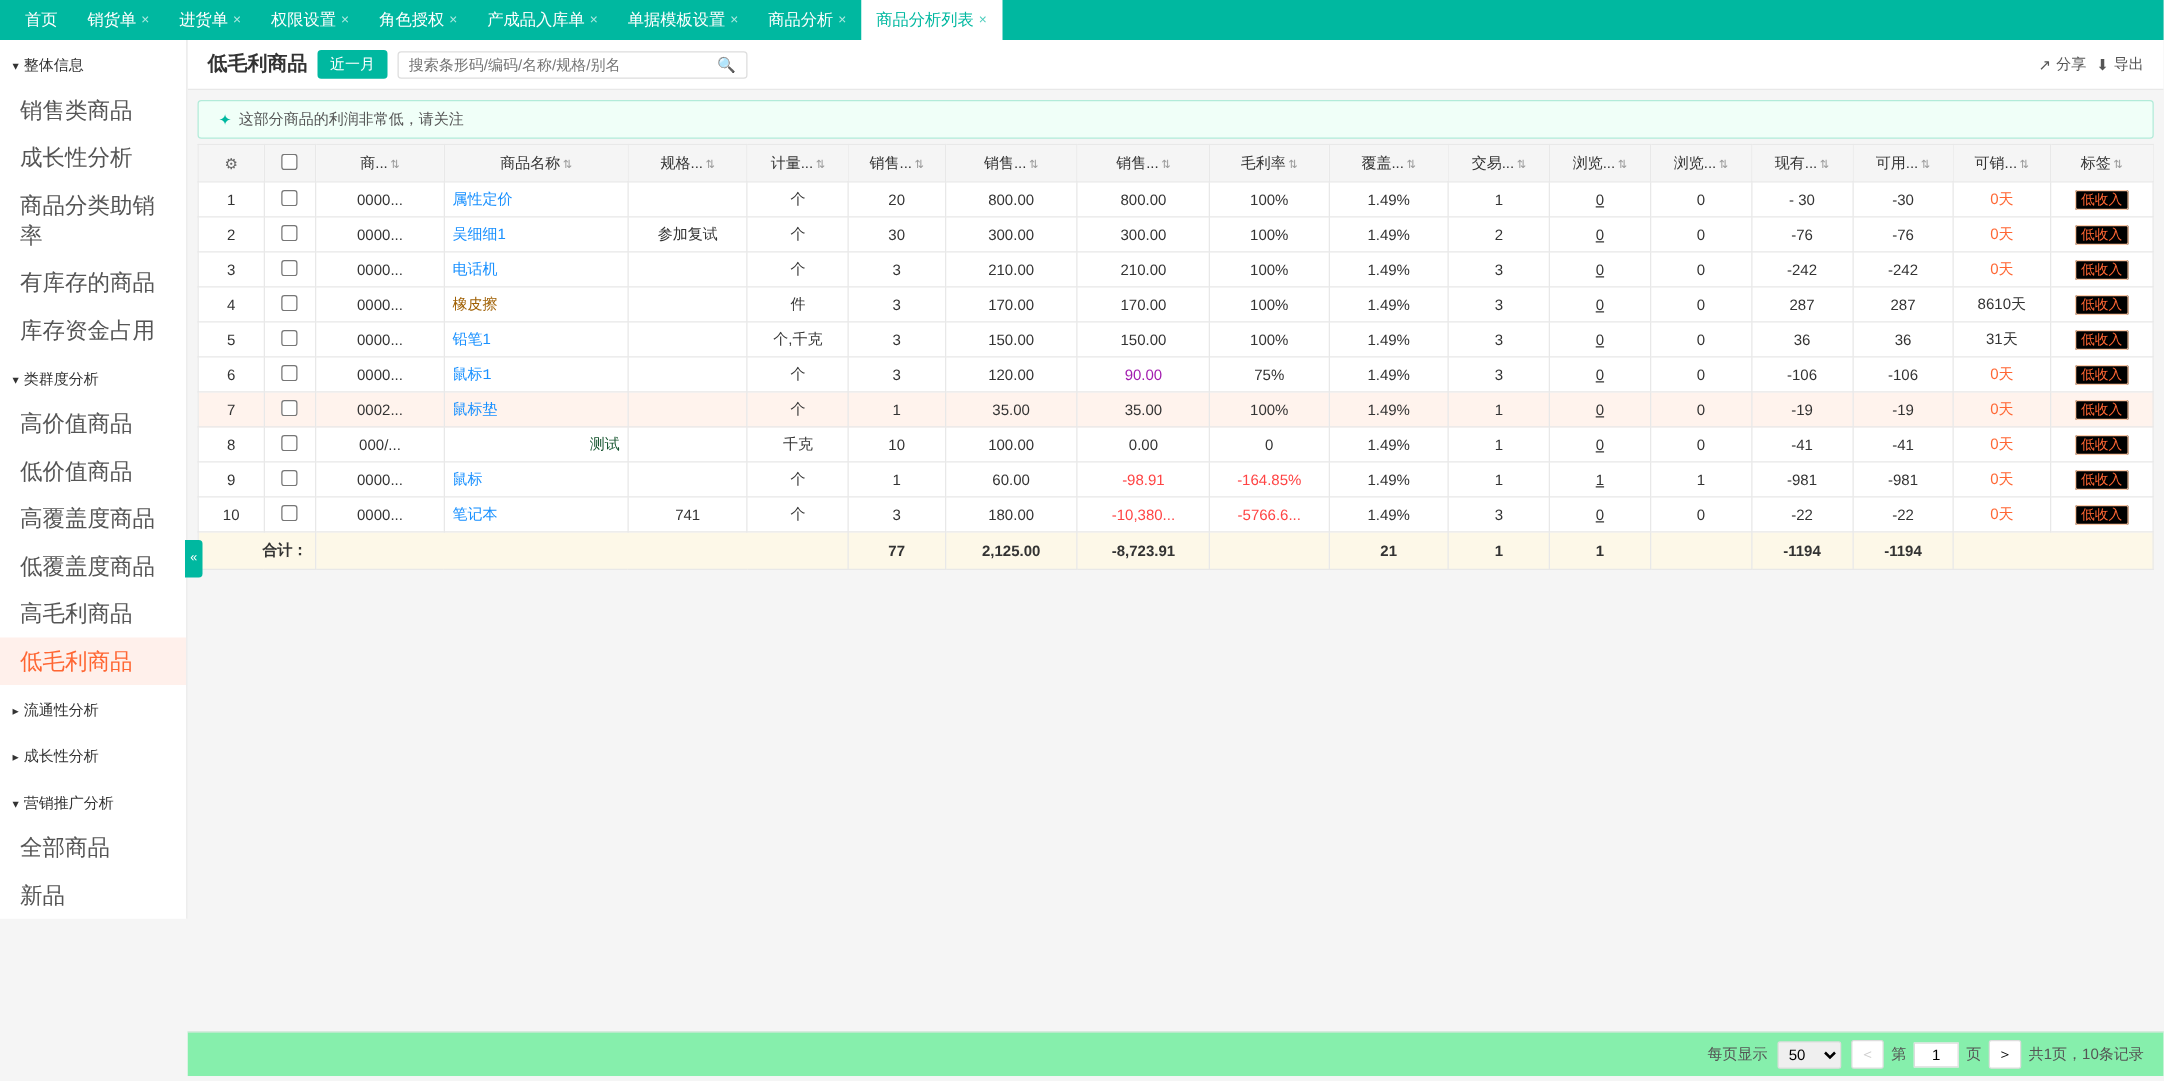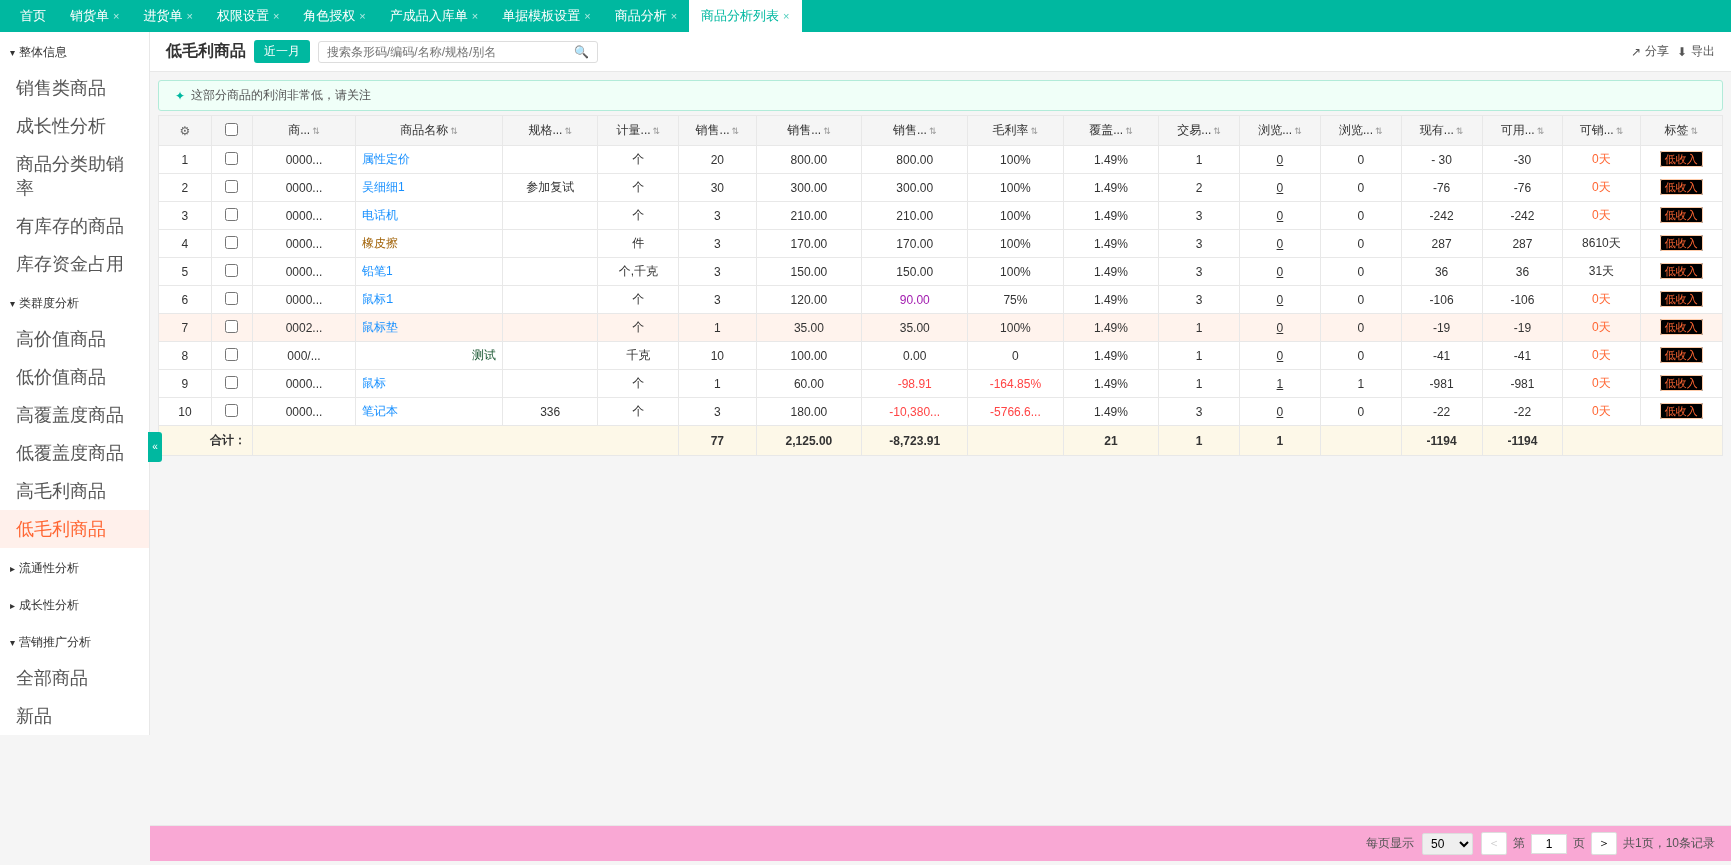--- a/index.html
+++ b/index.html
@@ -212,21 +212,21 @@
       border: 1px solid #e8e8e8;
       padding: 6px;
     }
 
     
     .bottom-bar {
       display: flex;
       align-items: center;
       justify-content: flex-end;
       padding: 6px 16px;
-      background: #f9a8d4;
+      background: #86efac;
       border-top: 1px solid #e8e8e8;
       gap: 8px;
       font-size: 12px;
       color: #555;
     }
     .bottom-bar select {
       border: 1px solid #ddd;
       border-radius: 2px;
       padding: 2px 4px;
       font-size: 12px;
@@ -699,21 +699,21 @@
     <td class="col-int">-981</td>
     <td class="col-int">-981</td>
     <td class="col-days" style="color:#ff6633">0天</td>
     <td class="col-tag"><span class="tag-low-income">低收入</span></td>
   </tr>
             <tr>
     <td class="col-num">10</td>
     <td class="col-check"><input type="checkbox" style=""></td>
     <td class="col-code">0000...</td>
     <td class="col-name" style="text-align:left;cursor:pointer;color:#1890ff;">笔记本</td>
-    <td class="col-spec">336</td>
+    <td class="col-spec">741</td>
     <td class="col-unit">个</td>
     <td class="col-qty">3</td>
     <td class="col-money">180.00</td>
     <td class="col-money" style="color:#ff4444">-10,380...</td>
     <td class="col-pct" style="color:#ff4444">-5766.6...</td>
     <td class="col-pct">1.49%</td>
     <td class="col-int">3</td>
     <td class="col-int"><span class="underline-val">0</span></td>
     <td class="col-int">0</td>
     <td class="col-int">-22</td>

